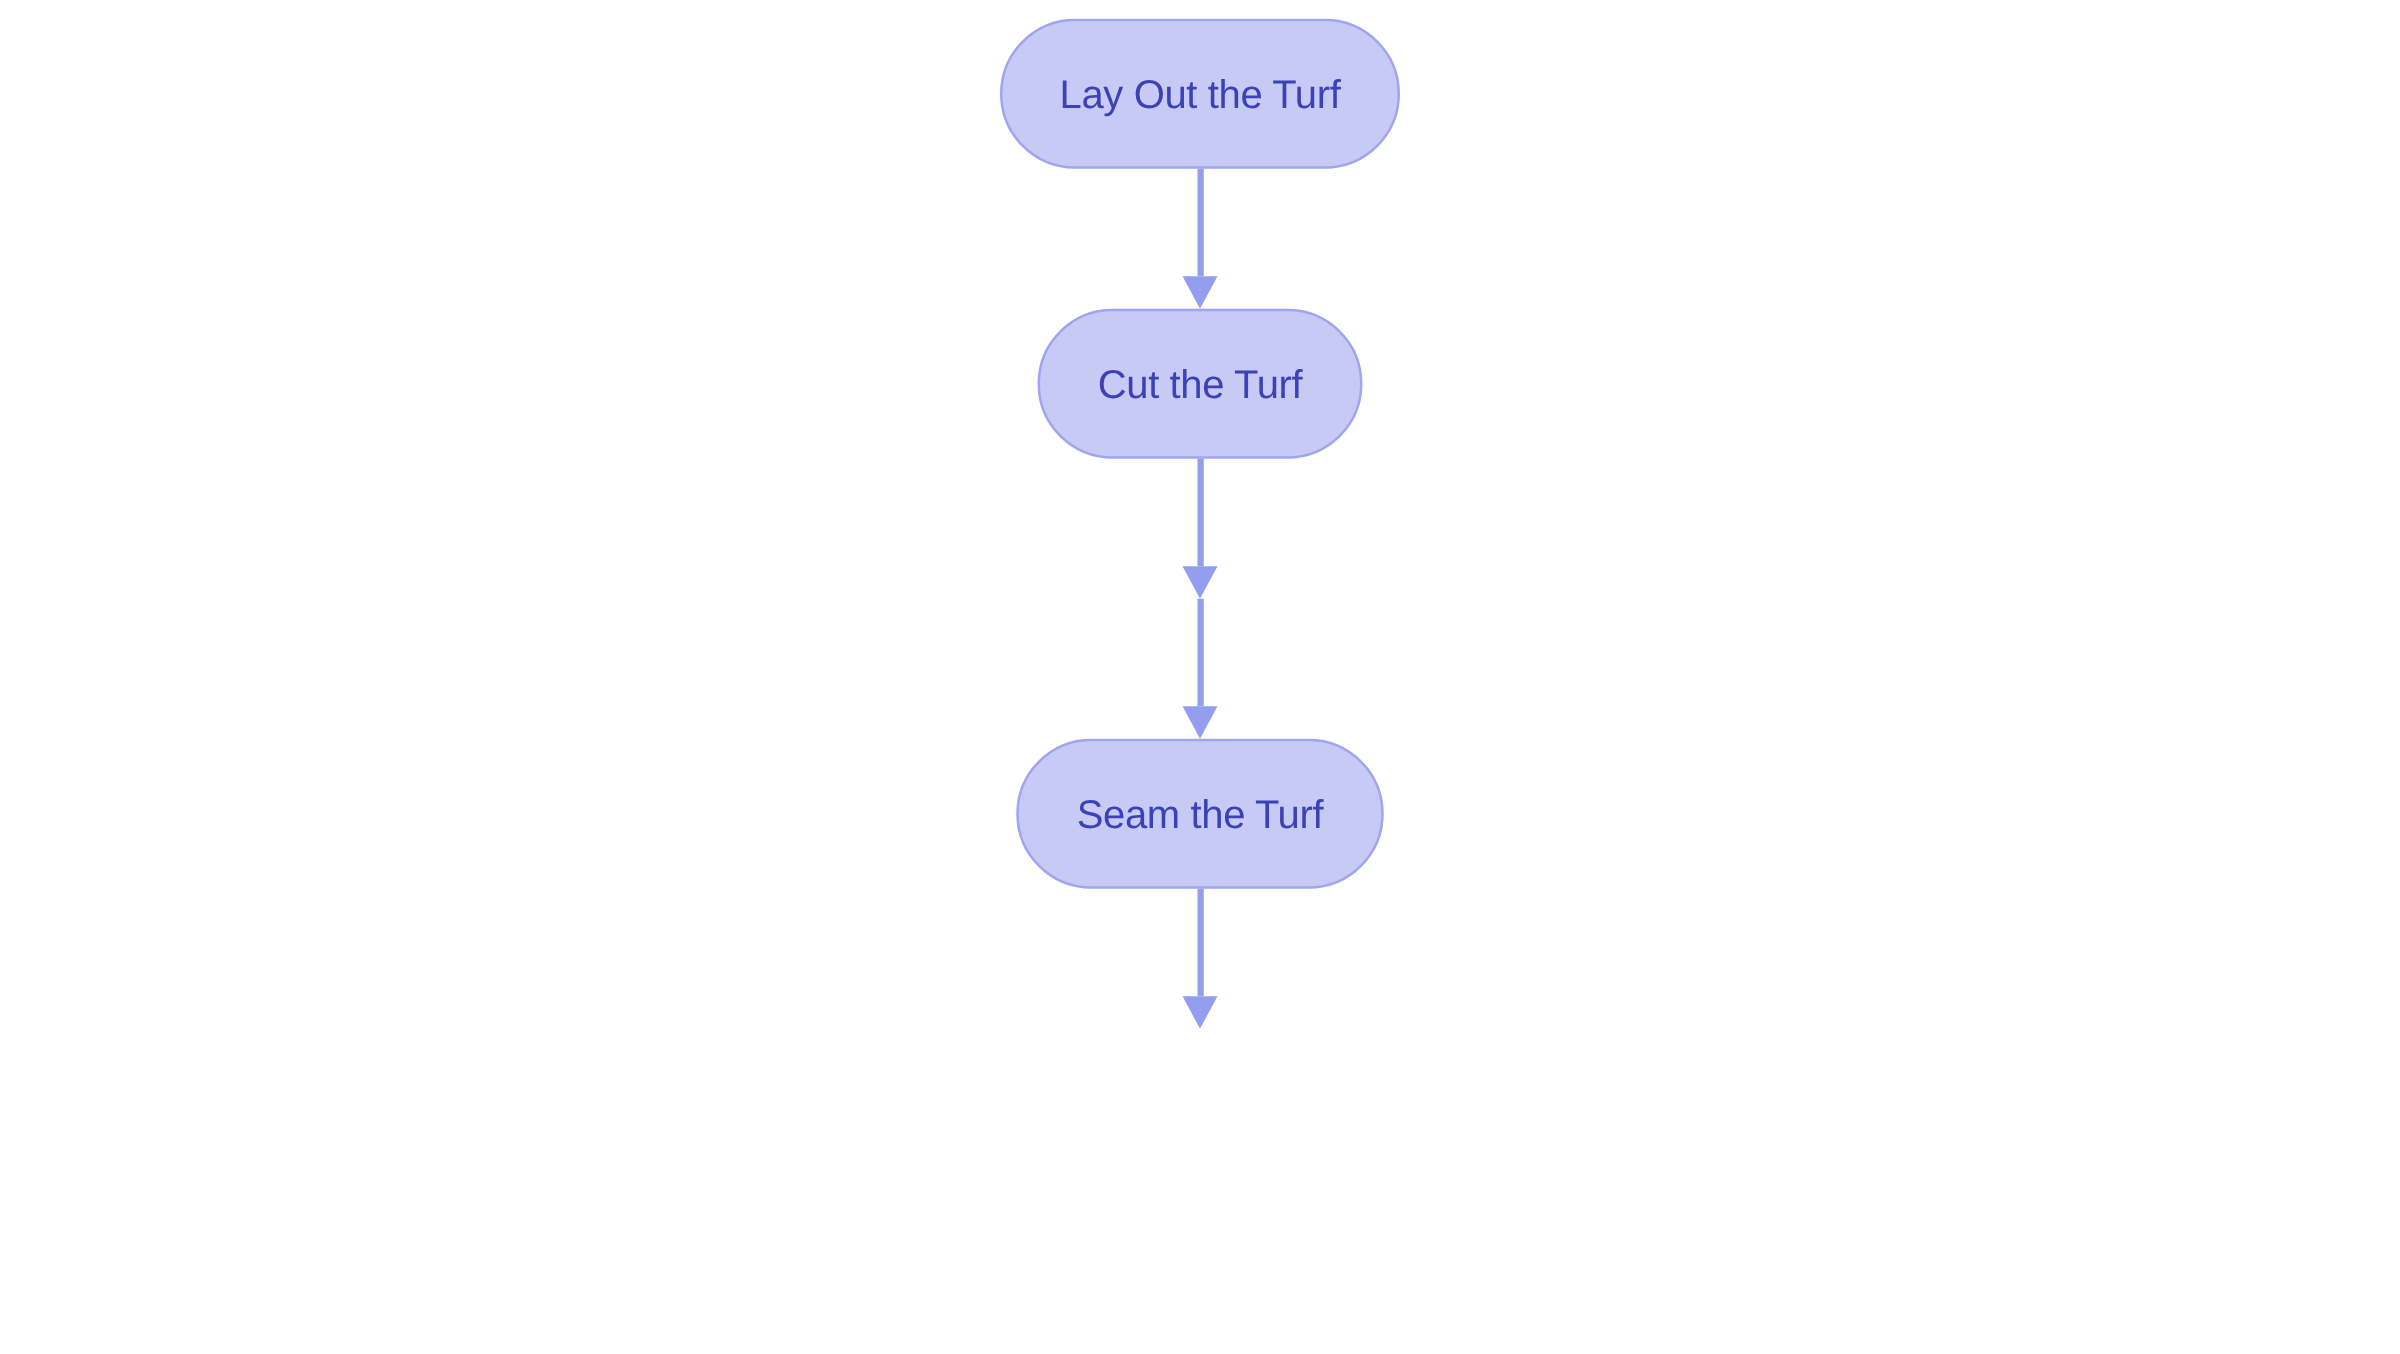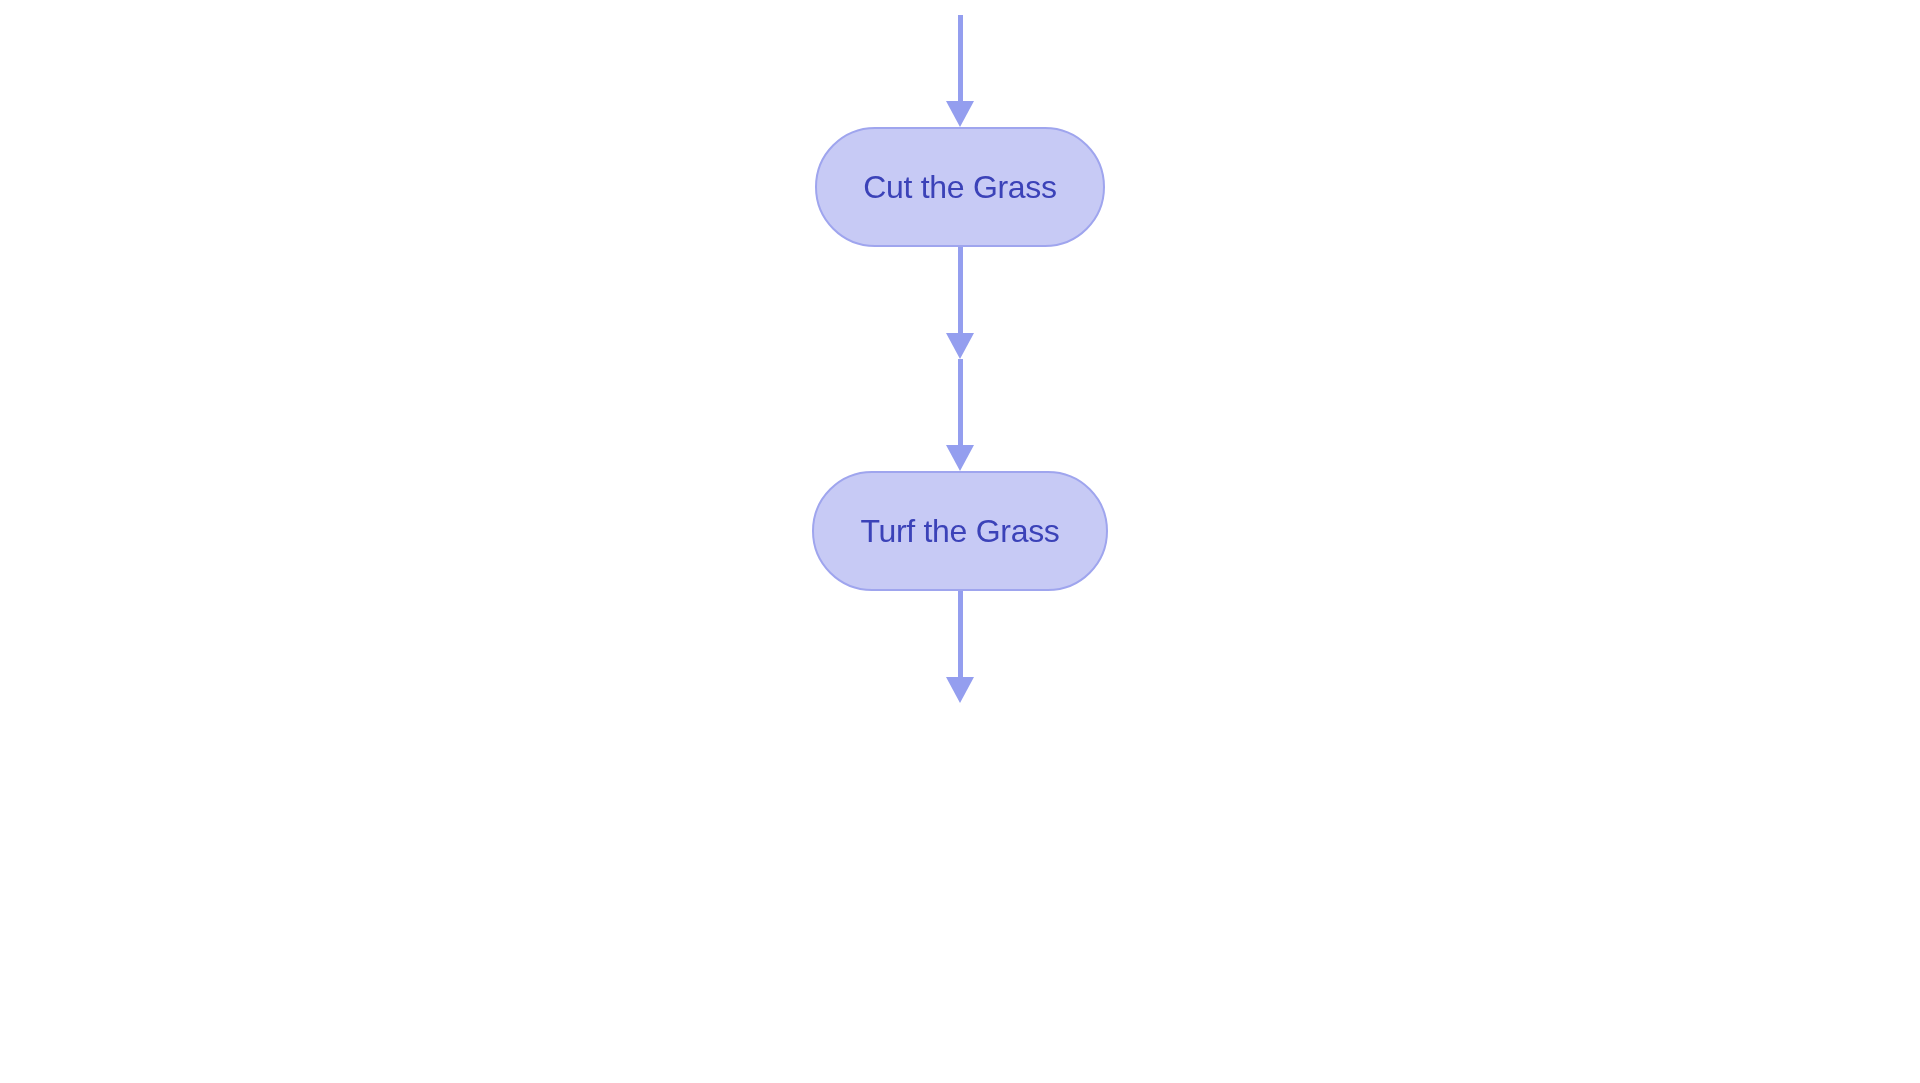--- a/index.html
+++ b/index.html
@@ -62,43 +62,46 @@
     border-left: 14px solid transparent;
     border-right: 14px solid transparent;
     border-top: 26px solid var(--arrow);
   }
 </style>
 </head>
 <body>
 
 <div class="flowchart">
 
+  <div class="node">
+    <span class="node-label">Lay Out the Turf</span>
+  </div>
 
   <div class="arrow">
     <div class="arrow-line"></div>
     <div class="arrow-head"></div>
   </div>
 
   <div class="node">
-    <span class="node-label">Cut the Grass</span>
+    <span class="node-label">Cut the Turf</span>
   </div>
 
   <div class="arrow">
     <div class="arrow-line"></div>
     <div class="arrow-head"></div>
   </div>
 
 
   <div class="arrow">
     <div class="arrow-line"></div>
     <div class="arrow-head"></div>
   </div>
 
   <div class="node">
-    <span class="node-label">Turf the Grass</span>
+    <span class="node-label">Seam the Turf</span>
   </div>
 
   <div class="arrow">
     <div class="arrow-line"></div>
     <div class="arrow-head"></div>
   </div>
 
 
 </div>
 

